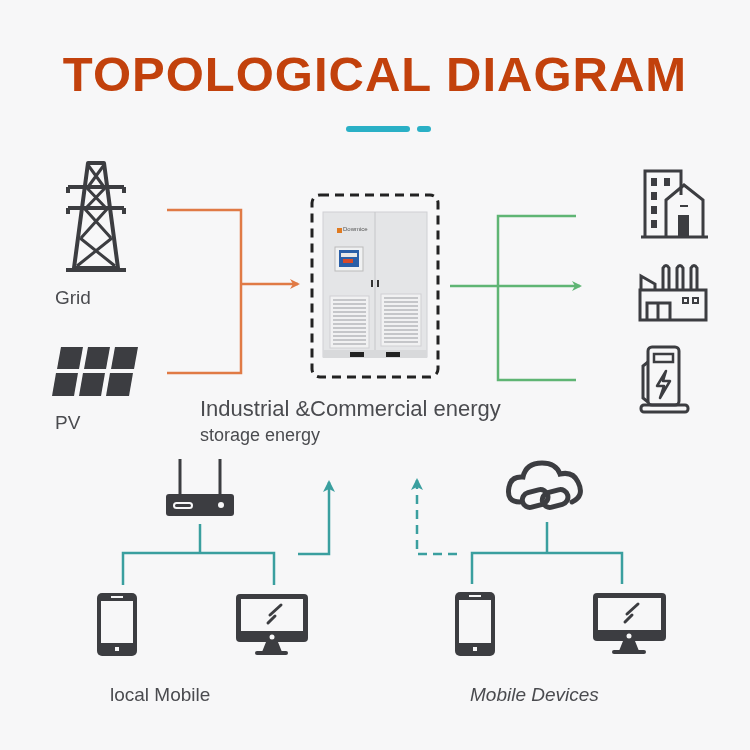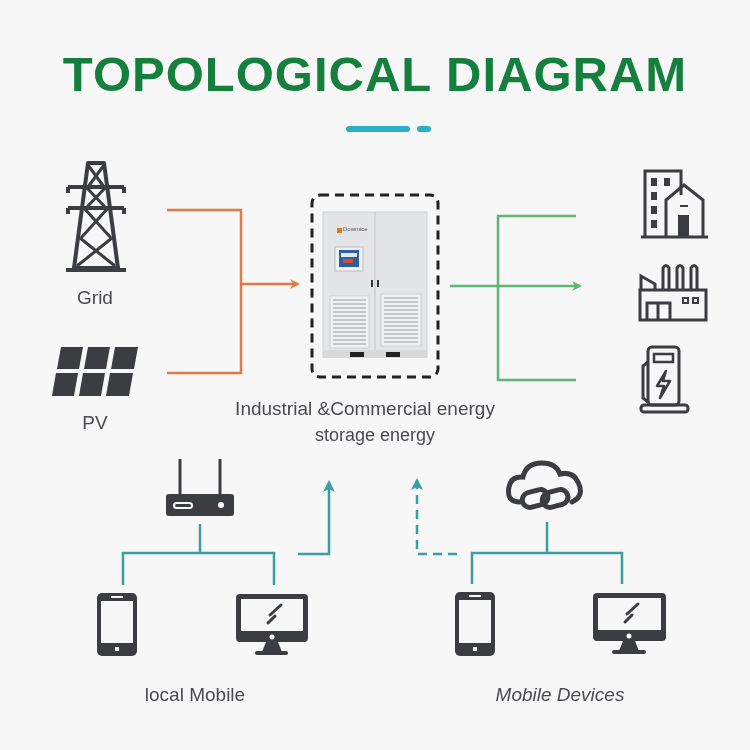--- a/index.html
+++ b/index.html
@@ -1,19 +1,19 @@
 <!DOCTYPE html>
 <html><head>
 <meta charset="utf-8">
 <style>
   html, body { margin: 0; padding: 0; }
   body { width: 750px; height: 750px; background: #f7f7f8; position: relative; overflow: hidden; font-family: "Liberation Sans", sans-serif; }
-  .title { position: absolute; left: 0; top: 46px; width: 750px; text-align: center; font-family: "Liberation Sans", sans-serif; font-weight: bold; font-size: 49px; letter-spacing: 1px; color: #15803d; line-height: 56px; }
+  .title { position: absolute; left: 0; top: 46px; width: 750px; text-align: center; font-family: "Liberation Sans", sans-serif; font-weight: bold; font-size: 49px; letter-spacing: 1px; color: #c2410c; line-height: 56px; }
   .accent { position: absolute; top: 126px; height: 6px; border-radius: 3px; }
-  .label { position: absolute; font-family: "Liberation Sans", sans-serif; font-size: 19px; color: #4a4b4f; text-align: center; line-height: 24px; }
+  .label { position: absolute; font-family: "Liberation Sans", sans-serif; font-size: 19px; color: #4a4b4f; line-height: 24px; }
   svg.canvas { position: absolute; left: 0; top: 0; }
 </style>
 </head>
 <body>
 
 <div class="title">TOPOLOGICAL DIAGRAM</div>
 <div class="accent" style="left:346px;width:64px;background:#2ab0c6;"></div>
 <div class="accent" style="left:417px;width:14px;background:#2ab0c6;"></div>
 
 <svg class="canvas" width="750" height="750" viewBox="0 0 750 750">
@@ -206,17 +206,17 @@
     <line x1="627" y1="614" x2="638" y2="604" stroke="#3c3d41" stroke-width="3" stroke-linecap="round"></line>
     <line x1="625" y1="622" x2="632" y2="615" stroke="#3c3d41" stroke-width="3" stroke-linecap="round"></line>
   </g>
 </svg>
 
 <div style="position:absolute;left:343px;top:226px;font-size:6px;color:#555;font-family:'Liberation Sans',sans-serif;">Dowmice</div>
 
 <div class="label" style="left:55px;top:286px;width:80px;">Grid</div>
 <div class="label" style="left:55px;top:411px;width:80px;">PV</div>
 
-<div class="label" style="left:190px;top:397px;width:350px;font-size:19px;">Industrial &amp;Commercial energy</div>
+<div class="label" style="left:200px;top:397px;width:350px;font-size:22px;">Industrial &amp;Commercial energy</div>
 <div class="label" style="left:200px;top:423px;width:350px;font-size:18px;">storage energy</div>
 
 <div class="label" style="left:110px;top:683px;width:170px;">local Mobile</div>
 <div class="label" style="left:470px;top:683px;width:180px;font-style:italic;">Mobile Devices</div>
 
 </body></html>

